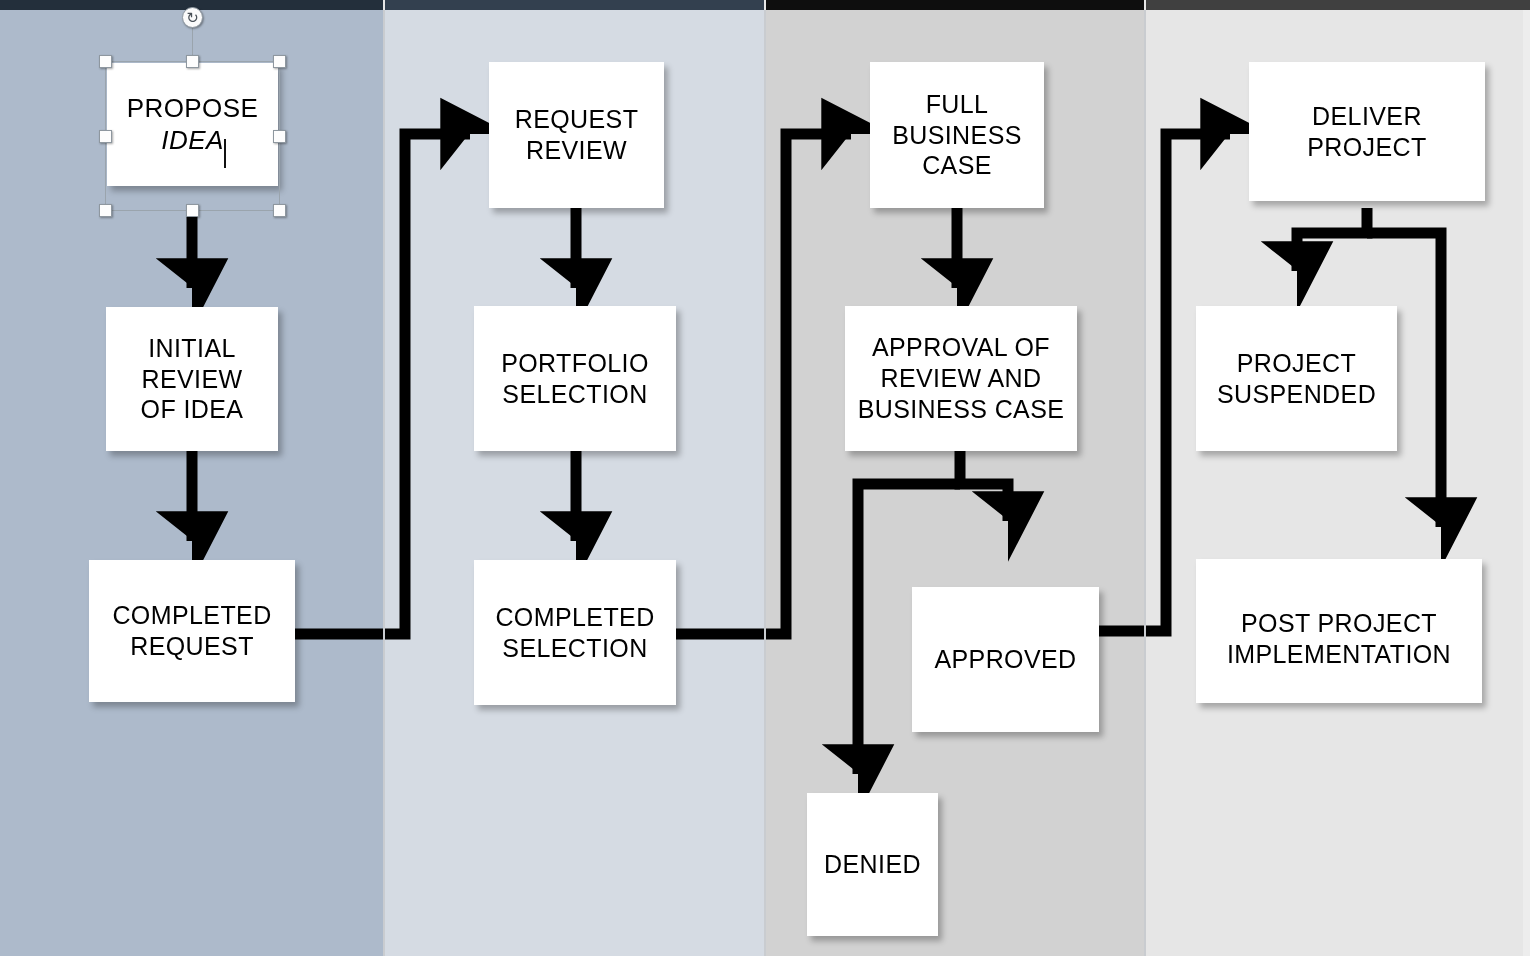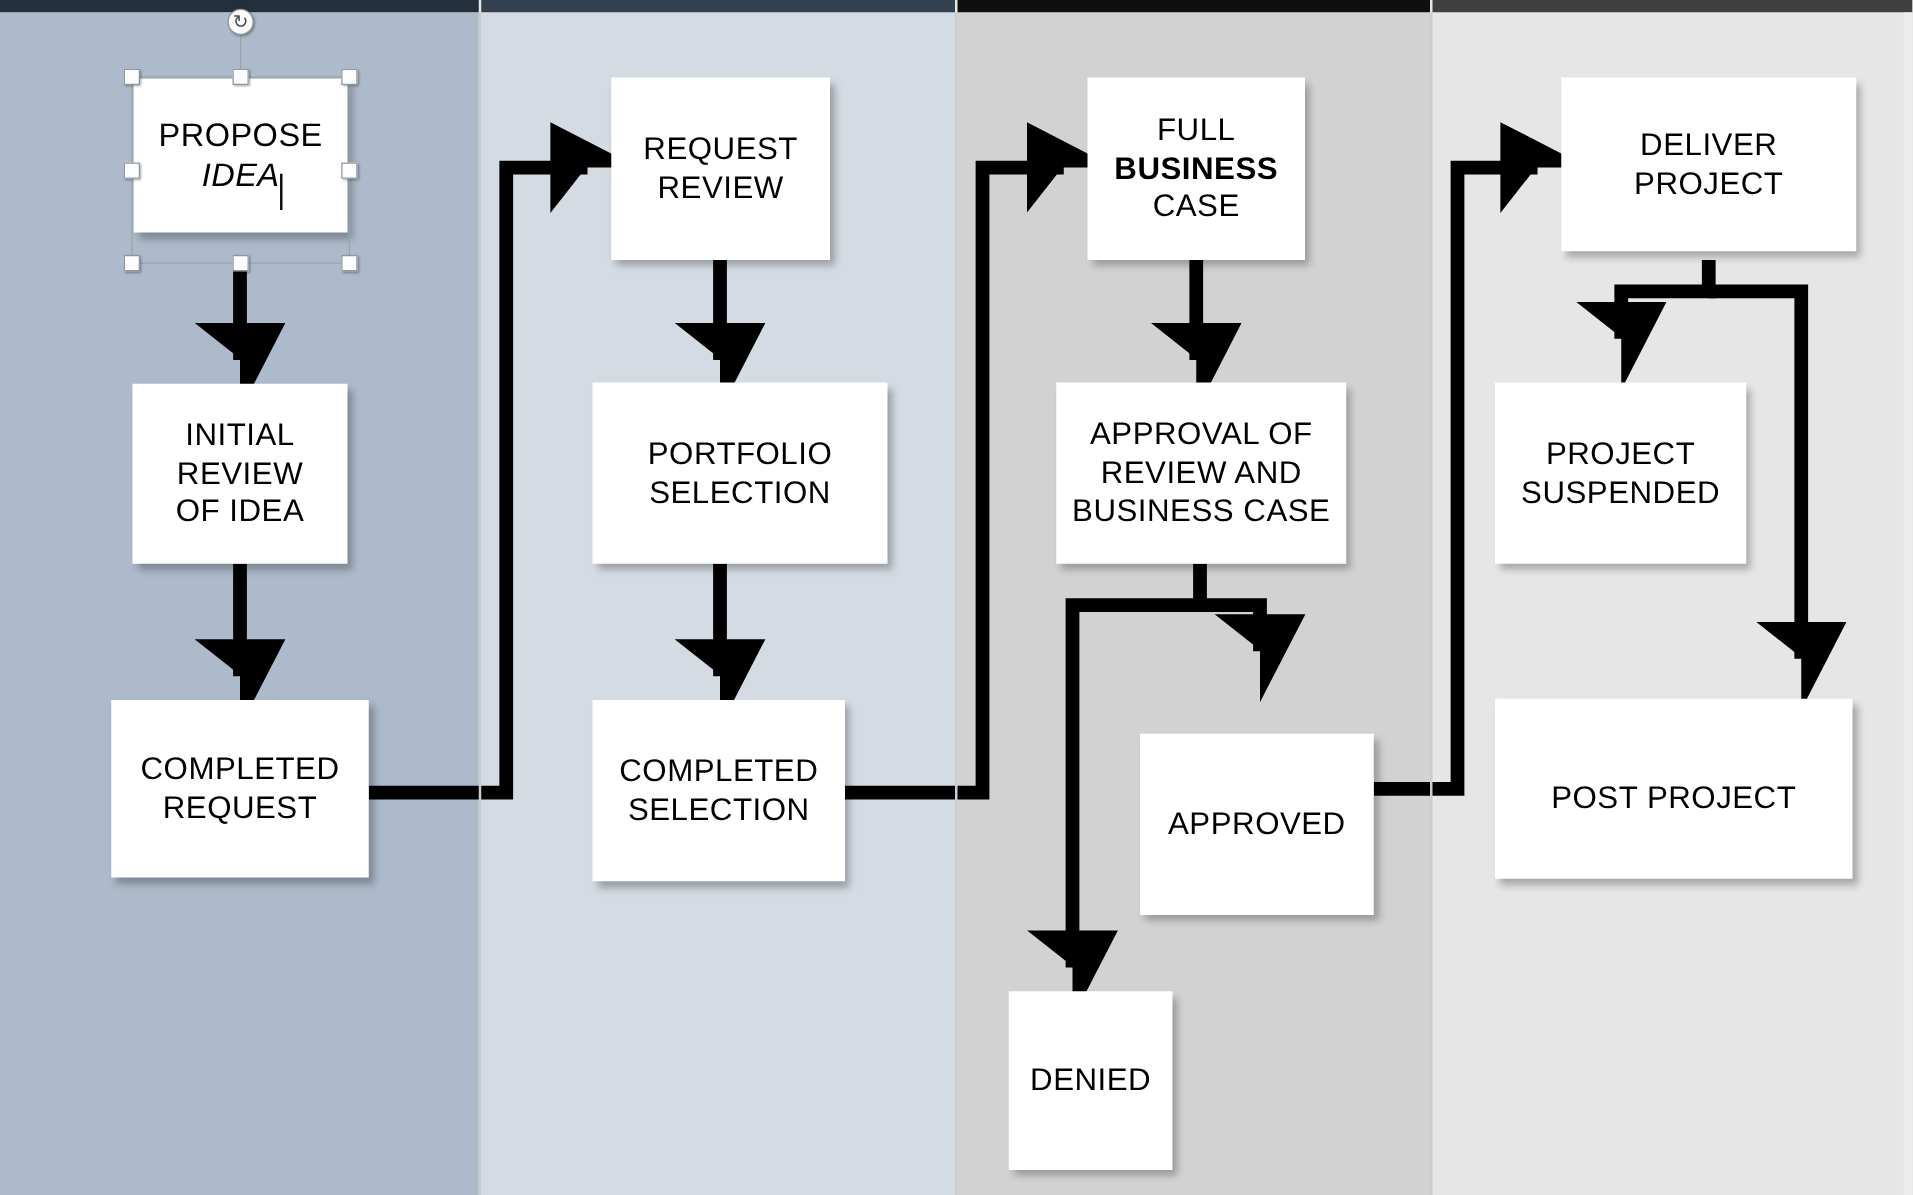--- a/index.html
+++ b/index.html
@@ -149,38 +149,38 @@
       </span>
   </div>
 
   <div class="node" style="left:489px;top:62px;width:175px;height:146px;">
     <span>
         <span style="display: block;">REQUEST</span>
         <span style="display: block;">REVIEW</span>
       </span>
   </div>
 
-  <div class="node" style="left:474px;top:306px;width:236px;height:145px;">
+  <div class="node" style="left:474px;top:306px;width:202px;height:145px;">
     <span>
         <span style="display: block;">PORTFOLIO</span>
         <span style="display: block;">SELECTION</span>
       </span>
   </div>
 
   <div class="node" style="left:474px;top:560px;width:202px;height:145px;">
     <span>
         <span style="display: block;">COMPLETED</span>
         <span style="display: block;">SELECTION</span>
       </span>
   </div>
 
   <div class="node" style="left:870px;top:62px;width:174px;height:146px;">
     <span>
         <span style="display: block;">FULL</span>
-        <span style="display: block; font-weight: bold;">BUSINESS</span>
+        <span style="display: block;">BUSINESS</span>
         <span style="display: block;">CASE</span>
       </span>
   </div>
 
   <div class="node" style="left:845px;top:306px;width:232px;height:145px;">
     <span>
         <span style="display: block;">APPROVAL OF</span>
         <span style="display: block;">REVIEW AND</span>
         <span style="display: block;">BUSINESS CASE</span>
       </span>
@@ -208,20 +208,21 @@
   <div class="node" style="left:1196px;top:306px;width:201px;height:145px;">
     <span>
         <span style="display: block;">PROJECT</span>
         <span style="display: block;">SUSPENDED</span>
       </span>
   </div>
 
   <div class="node" style="left:1196px;top:559px;width:286px;height:144px;">
     <span>
         <span style="display: block; margin-top: 15px;">POST PROJECT</span>
+        <span style="display: block;">IMPLEMENTATION</span>
       </span>
   </div>
 
   <div class="sel-frame" style="left:105px;top:61px;width:175px;height:150px;"></div>
   <div class="rot-stem" style="left:192px;top:28px;height:33px;"></div>
   <div class="rot-knob" style="left:182px;top:7px;">
     <span>↻</span>
   </div>
 
   <div class="hdl" style="left:99px;  top:55px;"></div>

